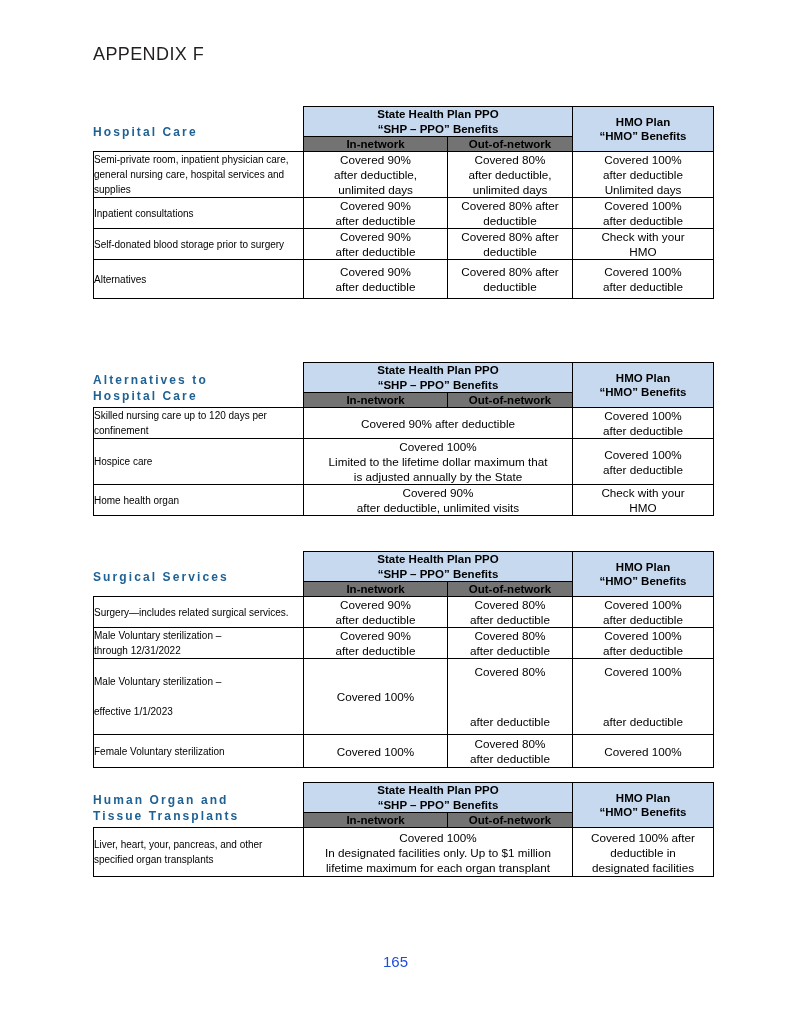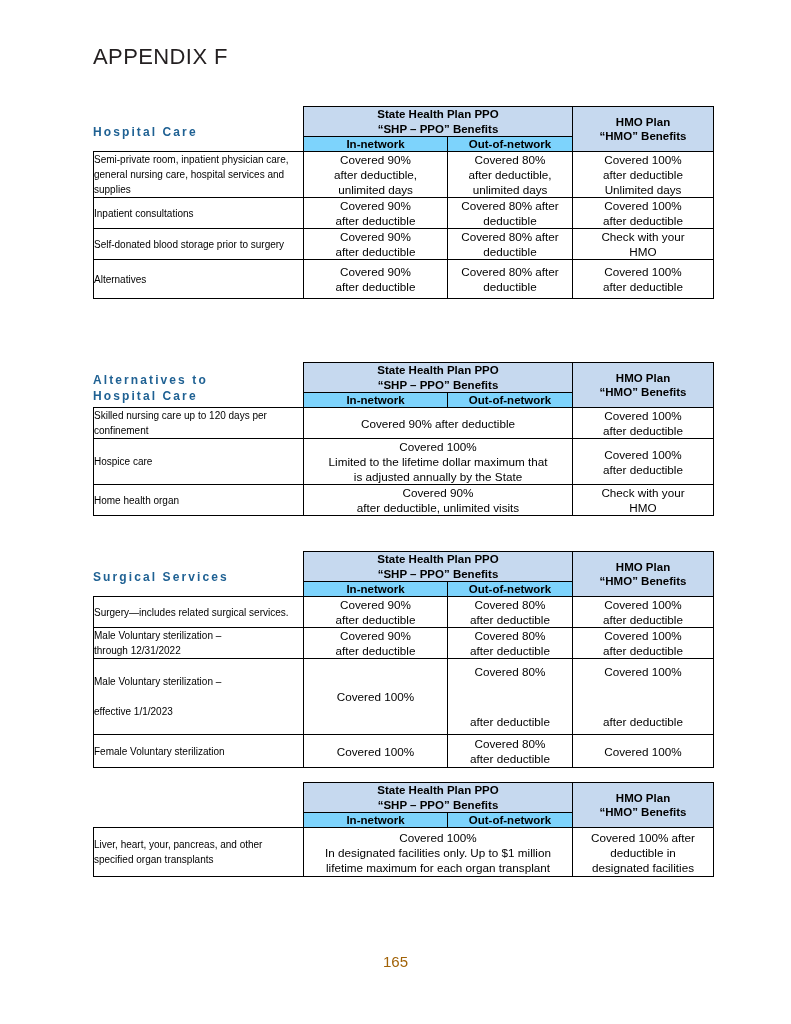--- a/index.html
+++ b/index.html
@@ -19,21 +19,21 @@
     position: absolute;
     left: 0; top: 0;
     width: 791px;
     height: 1024px;
     background: #ffffff;
   }
   .appendix-title {
     position: absolute;
     left: 93px;
     top: 44px;
-    font-size: 22px;
+    font-size: 18px;
     letter-spacing: 0.4px;
     color: #231f20;
     font-weight: 400;
   }
 
   
   .section {
     position: absolute;
     left: 93px;
     width: 620px;
@@ -69,21 +69,21 @@
   .hdr {
     background: #c6d9ef;
     font-weight: bold;
     text-align: center;
     font-size: 11.5px;
     line-height: 14.5px;
     padding: 5px 3px 6px 3px;
     color: #000;
   }
   .hdr-sub {
-    background: #7dd3fc;
+    background: #737373;
     font-weight: bold;
     text-align: center;
     font-size: 11.5px;
     line-height: 14px;
     padding: 2px 3px 3px 3px;
     color: #000;
   }
   .spacer-cell {
     border: none !important;
     background: transparent;
@@ -104,21 +104,21 @@
     line-height: 25px;
   }
   .nowrapline { white-space: pre-line; }
   .pageno {
     position: absolute;
     width: 791px;
     left: 0;
     top: 953px;
     text-align: center;
     font-size: 15px;
-    color: #a16207;
+    color: #1d4ed8;
   }
 </style>
 </head>
 <body>
 
 <div class="page">
 
   <div class="appendix-title">APPENDIX F</div>
 
   <div class="section" id="section-0" style="top:106px;">
@@ -295,20 +295,22 @@
           <td class="val nowrapline">Covered 100%</td>
           <td class="val nowrapline">Covered 80%
 after deductible</td>
           <td class="val nowrapline">Covered 100%</td>
         </tr>
       </tbody>
     </table>
   </div>
 
   <div class="section" id="section-3" style="top:782px;">
+    <div class="section-label nowrapline" style="top:10px;">Human Organ and
+Tissue Transplants</div>
     <table class="benefits">
       <colgroup>
         <col class="c-desc">
           <col class="c-in">
           <col class="c-out">
           <col class="c-hmo">
       </colgroup>
       <thead>
         <tr>
           <td class="spacer-cell" rowspan="2"></td>

